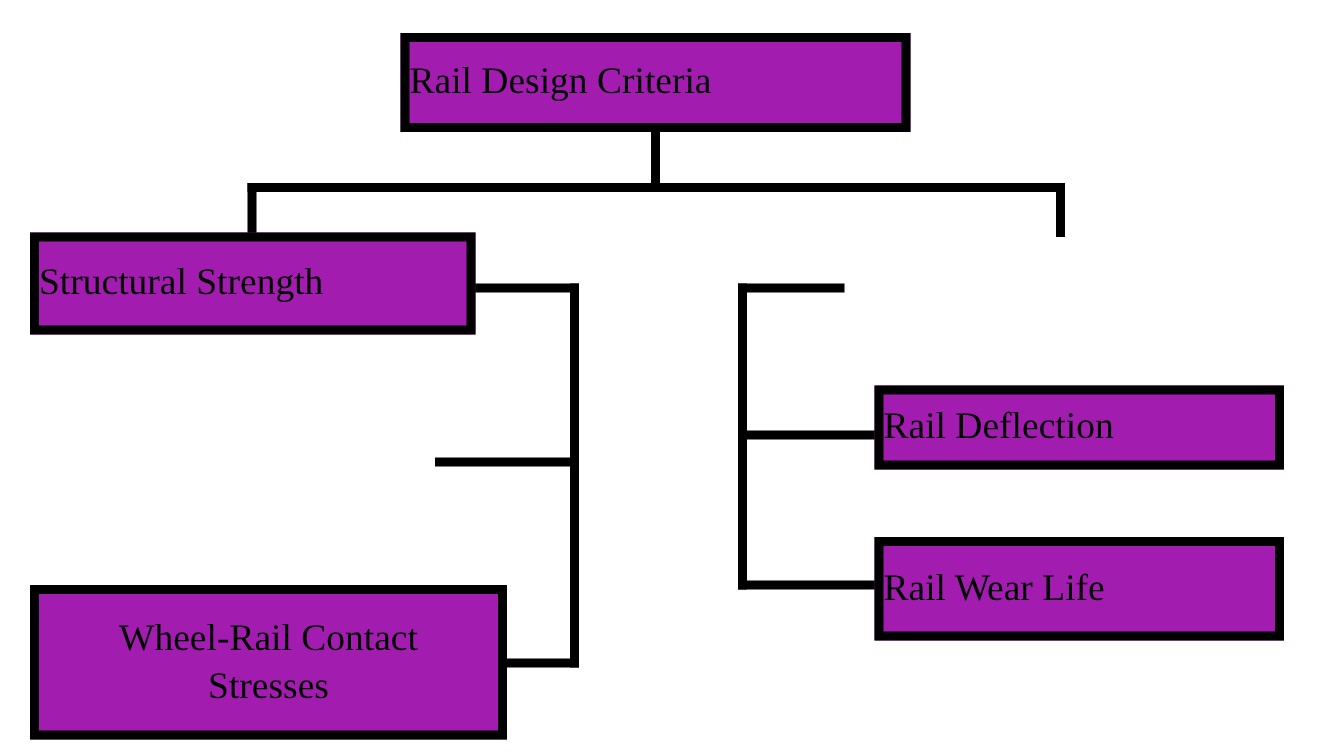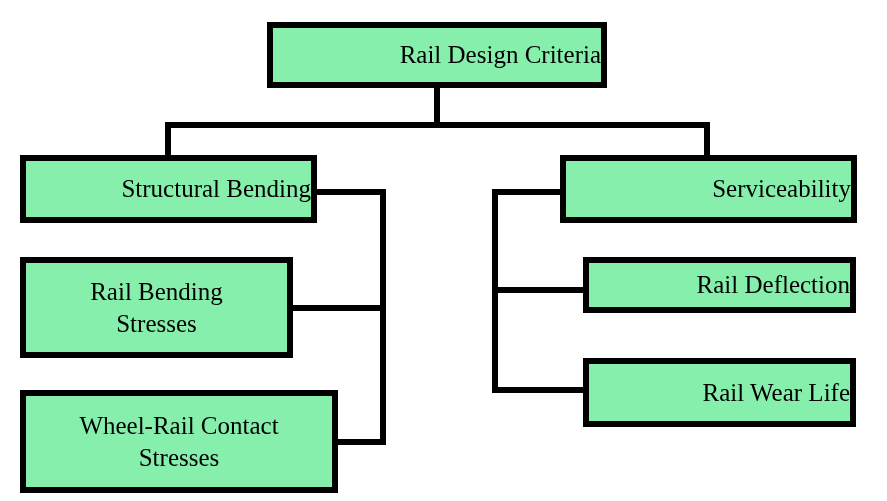--- a/index.html
+++ b/index.html
@@ -13,24 +13,24 @@
     height: 501px;
     background: #ffffff;
     font-family: "Liberation Serif", "DejaVu Serif", serif;
     color: #000000;
     overflow: hidden;
   }
   .node {
     position: absolute;
     box-sizing: border-box;
     border: 6px solid #000000;
-    background: #86efac;
+    background: #a21caf;
     display: flex;
     align-items: center;
-    justify-content: flex-end;
+    justify-content: flex-start;
     text-align: center;
     font-size: 25px;
     line-height: 32px;
   }
   .node span { display: block; }
   .line {
     position: absolute;
     background: #000000;
   }
   
@@ -75,30 +75,24 @@
   <div class="line line--serv-stub"></div>
   <div class="line line--right-trunk"></div>
   <div class="line line--defl-stub"></div>
   <div class="line line--wear-stub"></div>
 
   <div class="node node--root">
     <span>Rail Design Criteria</span>
   </div>
 
   <div class="node node--structural">
-    <span>Structural Bending</span>
+    <span>Structural Strength</span>
   </div>
 
-  <div class="node node--serviceability">
-    <span>Serviceability</span>
-  </div>
 
-  <div class="node node--bending">
-    <span>Rail Bending Stresses</span>
-  </div>
 
   <div class="node node--wheelrail">
     <span>Wheel-Rail Contact Stresses</span>
   </div>
 
   <div class="node node--deflection">
     <span>Rail Deflection</span>
   </div>
 
   <div class="node node--wearlife">

